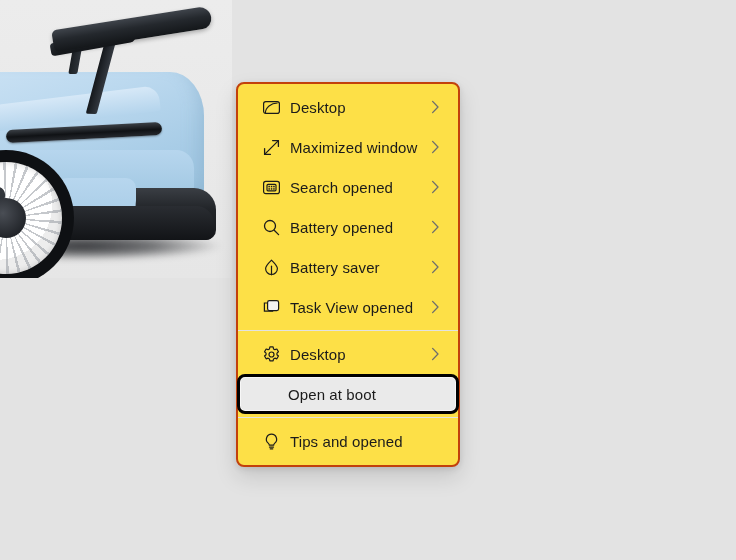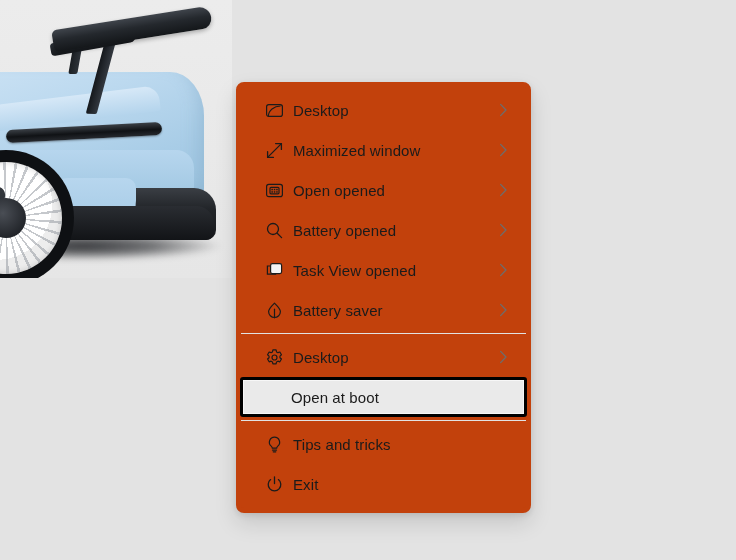--- a/index.html
+++ b/index.html
@@ -121,23 +121,23 @@
     background:radial-gradient(circle at 42% 38%,#4a4e55,#23262b 70%,#15171a 100%);
   }
   .caliper{
     position:absolute;left:-22px;top:186px;width:24px;height:62px;border-radius:8px;
     background:linear-gradient(180deg,#34383e,#1d2024);
     transform:rotate(8deg);
   }
 
   
   #menu{
-    position:absolute;left:236px;top:82px;width:295px;
-    background:#c2410c;
-    border:5px solid #c2410c;
+    position:absolute;left:236px;top:82px;width:224px;
+    background:#fde047;
+    border:2px solid #c2410c;
     border-radius:8px;
     box-shadow:0 10px 22px rgba(0,0,0,.13), 0 2px 6px rgba(0,0,0,.10);
     padding:3px 0 4px 0;
     box-sizing:border-box;
   }
 
   .row{
     position:relative;
     height:40px;
     display:flex;align-items:center;
@@ -160,21 +160,21 @@
 
   .sep{height:1px;background:#e2e2e2;margin:3px 0;}
 
   
   .row.focused{
     height:40px;
     margin:0 -1px;
     background:#eaeaea;
     border:3px solid #000000;
     box-shadow:inset 0 0 0 1px #f7f7f7;
-    border-radius:3px;
+    border-radius:8px;
   }
   .row.focused .lbl{margin-left:0;}
   .row.focused .spacer{width:48px;min-width:48px;}
 
   svg{display:block;}
 </style>
 </head>
 <body>
 
 <div id="desktop">
@@ -241,21 +241,21 @@
         <g fill="#1b1b1b" stroke="none">
           <rect x="6.4" y="7.8" width="1.5" height="1.5"></rect>
           <rect x="8.8" y="7.8" width="1.5" height="1.5"></rect>
           <rect x="11.2" y="7.8" width="1.5" height="1.5"></rect>
           <rect x="6.4" y="10.2" width="1.5" height="1.5"></rect>
           <rect x="8.8" y="10.2" width="1.5" height="1.5"></rect>
           <rect x="11.2" y="10.2" width="1.5" height="1.5"></rect>
         </g>
       </svg>
     </span>
-    <span class="lbl">Open opened</span>
+    <span class="lbl">Search opened</span>
     <span class="chev">
       <svg width="9" height="14" viewBox="0 0 9 14" fill="none" stroke="#6d6d6d" stroke-width="1.3" stroke-linecap="round" stroke-linejoin="round">
           <path d="M1.6 1.4 L7 7 L1.6 12.6"></path>
         </svg>
     </span>
   </div>
 
   <div class="row">
     <span class="ic">
       <svg width="19" height="19" viewBox="0 0 19 19" fill="none" stroke="#1b1b1b" stroke-width="1.3" stroke-linecap="round">
@@ -266,41 +266,41 @@
     <span class="lbl">Battery opened</span>
     <span class="chev">
       <svg width="9" height="14" viewBox="0 0 9 14" fill="none" stroke="#6d6d6d" stroke-width="1.3" stroke-linecap="round" stroke-linejoin="round">
           <path d="M1.6 1.4 L7 7 L1.6 12.6"></path>
         </svg>
     </span>
   </div>
 
   <div class="row">
     <span class="ic">
+      <svg width="19" height="19" viewBox="0 0 19 19" fill="none" stroke="#1b1b1b" stroke-width="1.2" stroke-linecap="round" stroke-linejoin="round">
+        <path d="M9.5 2.2 C 6.0 5.6 3.6 7.8 3.6 10.6 A 5.9 5.9 0 0 0 15.4 10.6 C 15.4 7.8 13.0 5.6 9.5 2.2 Z"></path>
+        <path d="M9.5 8.2 V16.8"></path>
+      </svg>
+    </span>
+    <span class="lbl">Battery saver</span>
+    <span class="chev">
+      <svg width="9" height="14" viewBox="0 0 9 14" fill="none" stroke="#6d6d6d" stroke-width="1.3" stroke-linecap="round" stroke-linejoin="round">
+          <path d="M1.6 1.4 L7 7 L1.6 12.6"></path>
+        </svg>
+    </span>
+  </div>
+
+  <div class="row">
+    <span class="ic">
       <svg width="19" height="19" viewBox="0 0 19 19" fill="none" stroke="#1b1b1b" stroke-width="1.2">
         <path d="M5.6 5.0 H2.4 V13.2 H10.6 V10.0"></path>
         <rect x="5.6" y="2.6" width="11.0" height="10.0" rx="1.8" fill="#f3f3f3"></rect>
       </svg>
     </span>
     <span class="lbl">Task View opened</span>
-    <span class="chev">
-      <svg width="9" height="14" viewBox="0 0 9 14" fill="none" stroke="#6d6d6d" stroke-width="1.3" stroke-linecap="round" stroke-linejoin="round">
-          <path d="M1.6 1.4 L7 7 L1.6 12.6"></path>
-        </svg>
-    </span>
-  </div>
-
-  <div class="row">
-    <span class="ic">
-      <svg width="19" height="19" viewBox="0 0 19 19" fill="none" stroke="#1b1b1b" stroke-width="1.2" stroke-linecap="round" stroke-linejoin="round">
-        <path d="M9.5 2.2 C 6.0 5.6 3.6 7.8 3.6 10.6 A 5.9 5.9 0 0 0 15.4 10.6 C 15.4 7.8 13.0 5.6 9.5 2.2 Z"></path>
-        <path d="M9.5 8.2 V16.8"></path>
-      </svg>
-    </span>
-    <span class="lbl">Battery saver</span>
     <span class="chev">
       <svg width="9" height="14" viewBox="0 0 9 14" fill="none" stroke="#6d6d6d" stroke-width="1.3" stroke-linecap="round" stroke-linejoin="round">
           <path d="M1.6 1.4 L7 7 L1.6 12.6"></path>
         </svg>
     </span>
   </div>
 
   <div class="sep"></div>
 
   <div class="row">
@@ -326,26 +326,17 @@
   <div class="sep"></div>
 
   <div class="row">
     <span class="ic">
       <svg width="19" height="19" viewBox="0 0 19 19" fill="none" stroke="#1b1b1b" stroke-width="1.2" stroke-linecap="round" stroke-linejoin="round">
         <path d="M9.5 2.1 A 5.1 5.1 0 0 0 6.2 11.1 C 7.0 11.8 7.3 12.4 7.3 13.2 h4.4 c0 -.8 .3 -1.4 1.1 -2.1 A 5.1 5.1 0 0 0 9.5 2.1 Z"></path>
         <path d="M7.5 15.1 h4.0"></path>
         <path d="M8.2 16.8 h2.6"></path>
       </svg>
     </span>
-    <span class="lbl">Tips and tricks</span>
-  </div>
-
-  <div class="row">
-    <span class="ic">
-      <svg width="19" height="19" viewBox="0 0 19 19" fill="none" stroke="#1b1b1b" stroke-width="1.3" stroke-linecap="round">
-        <path d="M5.6 4.6 A 6.3 6.3 0 1 0 13.4 4.6"></path>
-        <path d="M9.5 1.9 V8.6"></path>
-      </svg>
-    </span>
-    <span class="lbl">Exit</span>
-  </div>
+    <span class="lbl">Tips and opened</span>
+  </div>
+
 
 </div>
 
 </body></html>

